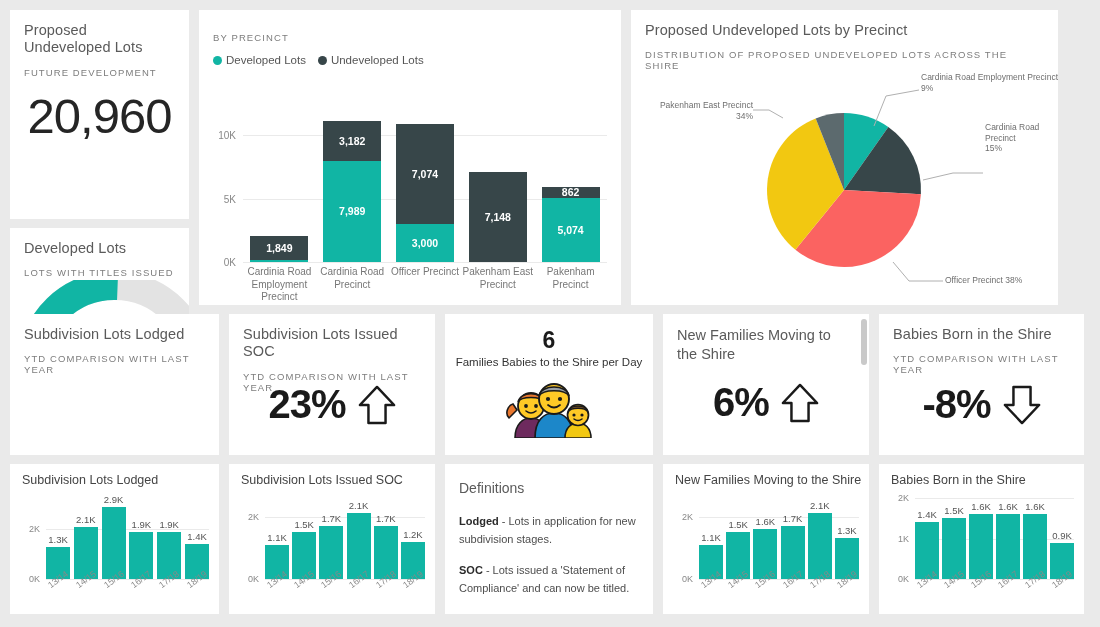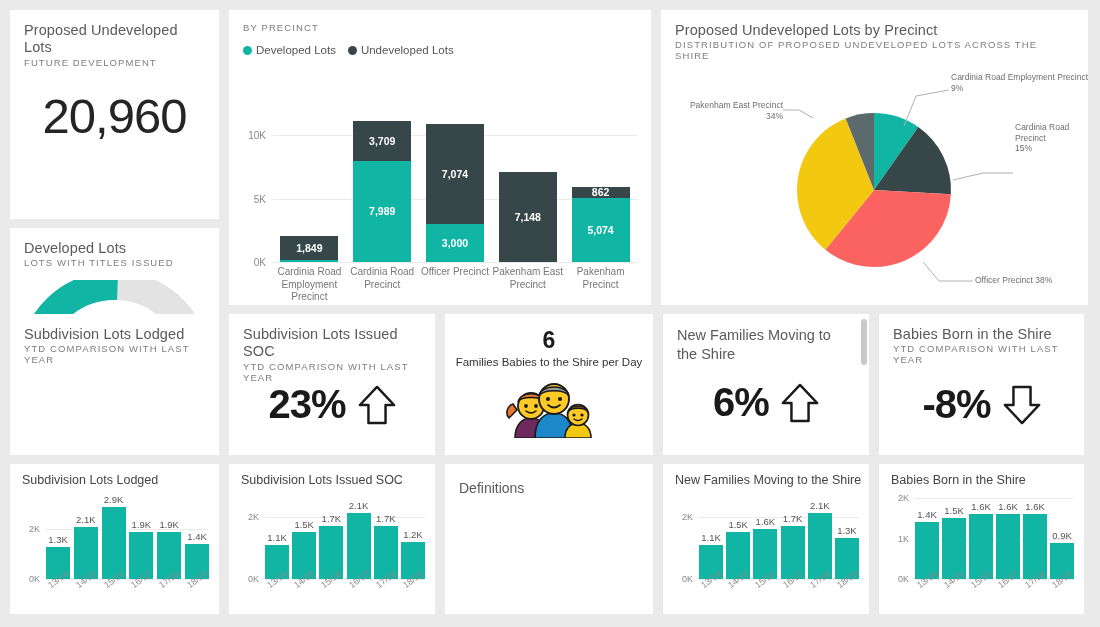--- a/index.html
+++ b/index.html
@@ -17,31 +17,31 @@
   }
   .row { display: flex; gap: 10px; }
   .row-top { height: 295px; }
   .row-mid { height: 141px; }
   .row-bot { height: 150px; }
   .card {
     background: #ffffff;
     position: relative;
     overflow: hidden;
   }
-  .w-narrow { width: 209px; flex: 0 0 209px; }
+  .w-narrow { width: 179px; flex: 0 0 209px; }
   .w-wide   { width: 422px; flex: 0 0 422px; }
   .w-mid    { width: 206px; flex: 0 0 206px; }
 
   .ctitle {
     font-size: 14.5px; color: #5a5a5a; font-weight: 400;
     letter-spacing: .1px; line-height: 1.2;
   }
   .csub {
     font-size: 9.5px; color: #7d7d7d; letter-spacing: 1.1px;
-    text-transform: uppercase; margin-top: 0;
+    text-transform: uppercase; margin-top: 10px;
   }
   .card-pad { padding: 12px 14px 0 14px; }
 
   
   .kpi-big {
     font-size: 49px; color: #252525; font-weight: 400;
     letter-spacing: -1px; text-align: center;
     position: absolute; left: 0; right: 0; top: 78px;
   }
   .kpi-pct-wrap {
@@ -181,21 +181,21 @@
               <div class="seg" style="background:#374649;height:23.4px">
                 <span>1,849</span>
               </div>
               <div class="seg" style="background:#11B5A4;height:2.5px">
                 <span></span>
               </div>
             </div>
 
             <div class="bargroup">
               <div class="seg" style="background:#374649;height:40.3px">
-                <span>3,709</span>
+                <span>3,182</span>
               </div>
               <div class="seg" style="background:#11B5A4;height:101.2px">
                 <span>7,989</span>
               </div>
             </div>
 
             <div class="bargroup">
               <div class="seg" style="background:#374649;height:100.3px">
                 <span>7,074</span>
               </div>
@@ -444,20 +444,29 @@
         <div class="mini-xlab">14/15</div>
         <div class="mini-xlab">15/16</div>
         <div class="mini-xlab">16/17</div>
         <div class="mini-xlab">17/18</div>
         <div class="mini-xlab">18/19</div>
       </div>
     </div>
 
     <div class="card" style="width:208px;flex:0 0 208px;">
       <div class="def-title">Definitions</div>
+      <div class="def-body">
+        <div>
+          <b>Lodged</b><span> - Lots in application for new subdivision stages.</span>
+        </div>
+        <div class="def-gap"></div>
+        <div>
+          <b>SOC</b><span> - Lots issued a 'Statement of Compliance' and can now be titled.</span>
+        </div>
+      </div>
     </div>
 
     <div class="card" style="width:206px;flex:0 0 206px;">
       <div class="mini-title">New Families Moving to the Shire</div>
       <div class="mini-plot">
         <div class="gridline" style="top:75px"></div>
         <div class="gridline" style="top:12.5px"></div>
         <div class="mini-ytick" style="top:75px">0K</div>
         <div class="mini-ytick" style="top:12.5px">2K</div>
         <div class="mini-bars">

